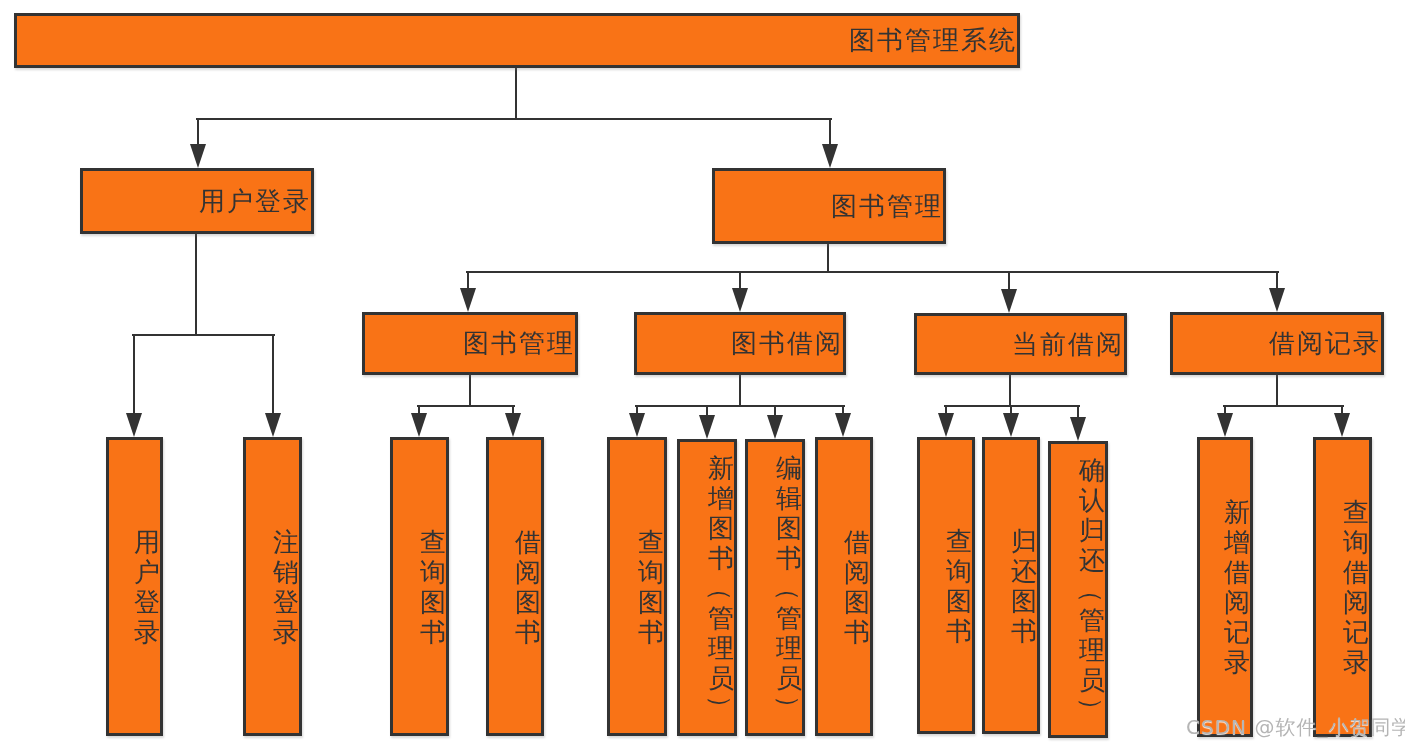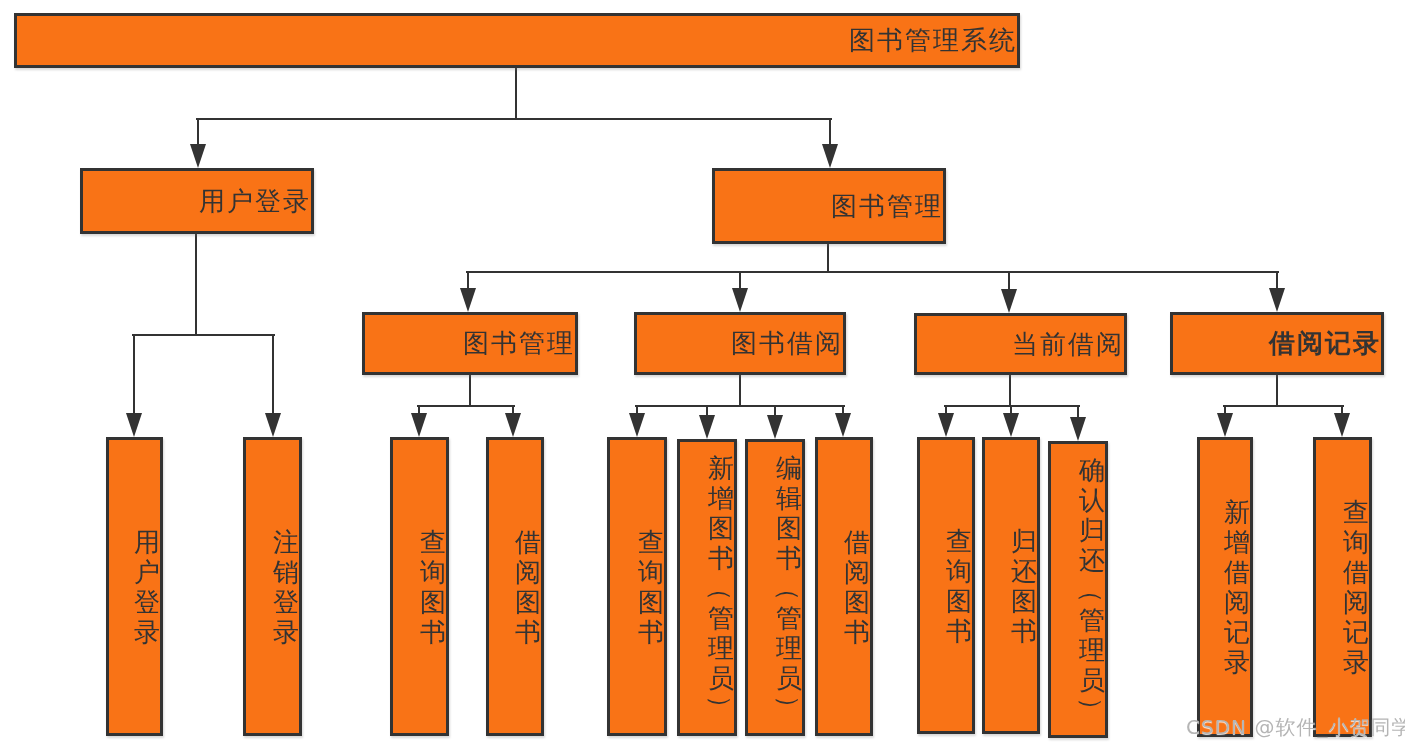--- a/index.html
+++ b/index.html
@@ -108,21 +108,21 @@
     </div>
     <div class="node" style="left: 362px; top: 312px; width: 216px; height: 63px;">
       <span class="node-label">图书管理</span>
     </div>
     <div class="node" style="left: 634px; top: 312px; width: 212px; height: 63px;">
       <span class="node-label">图书借阅</span>
     </div>
     <div class="node" style="left: 902px; top: 313px; width: 213px; height: 62px; margin-left: 12px;">
       <span class="node-label">当前借阅</span>
     </div>
-    <div class="node" style="left: 1170px; top: 312px; width: 214px; height: 63px; font-weight: bold;">
+    <div class="node" style="left: 1170px; top: 312px; width: 214px; height: 63px;">
       <span class="node-label">借阅记录</span>
     </div>
     <div class="node vertical" style="left: 106px; top: 437px; width: 57px; height: 299px;">
       <span class="node-label">
         <span class="vchar">用</span>
         <span class="vchar">户</span>
         <span class="vchar">登</span>
         <span class="vchar">录</span>
       </span>
     </div>

